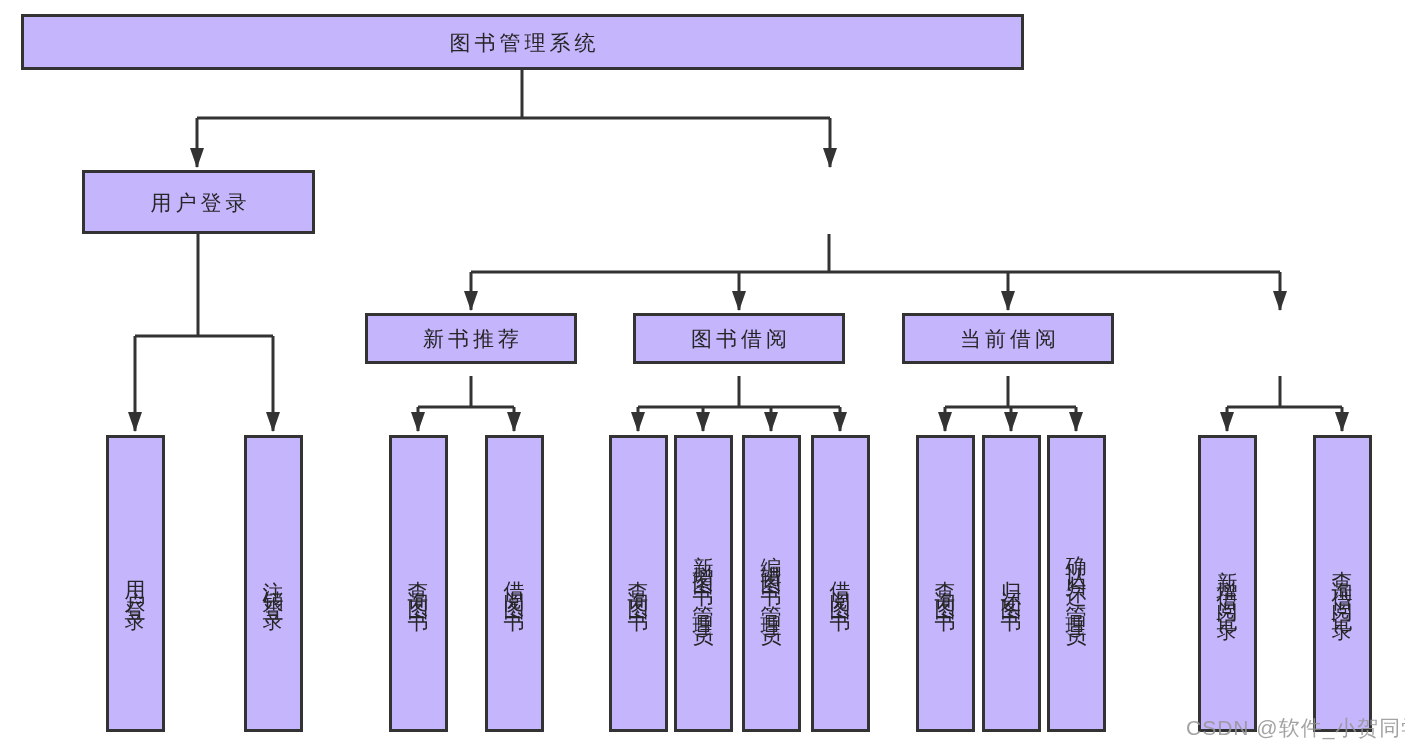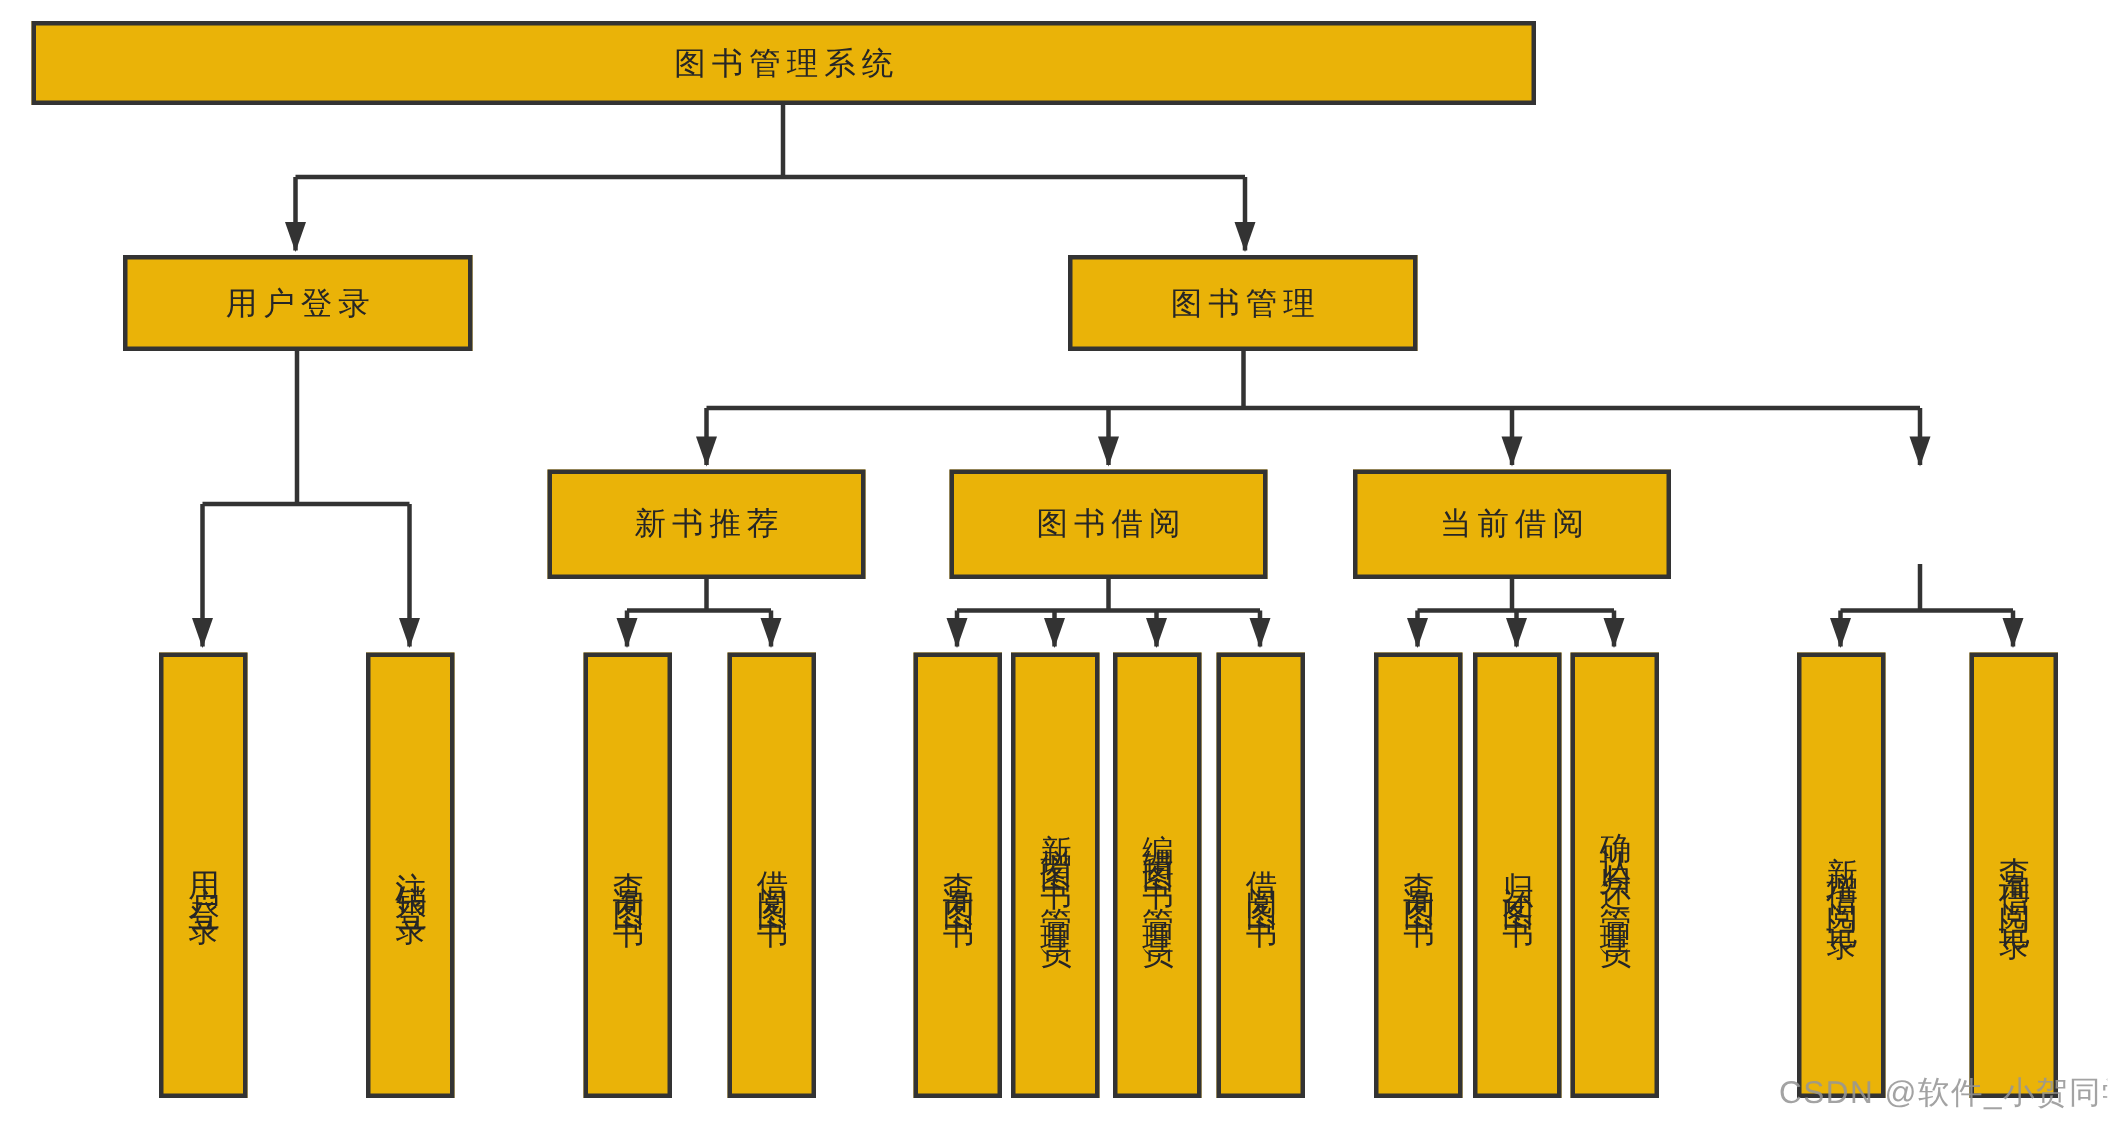--- a/index.html
+++ b/index.html
@@ -18,21 +18,21 @@
   #wires {
     position: absolute;
     left: 0;
     top: 0;
     width: 1405px;
     height: 747px;
   }
   .box {
     position: absolute;
     box-sizing: border-box;
-    background: #eab308;
+    background: #c4b5fd;
     border: 3px solid #333333;
     color: #262626;
     display: flex;
     align-items: center;
     justify-content: center;
     font-size: 21px;
     line-height: 1;
     white-space: nowrap;
   }
   .h {
@@ -40,21 +40,21 @@
     text-indent: 4px;
   }
   .v {
     writing-mode: vertical-rl;
     text-orientation: mixed;
     letter-spacing: 10px;
     white-space: normal;
   }
   .root  { left: 21px;  top: 14px;  width: 1003px; height: 56px; }
   .lvl2  { top: 170px; width: 233px; height: 64px; }
-  .lvl3  { top: 313px; width: 212px; height: 73px; }
+  .lvl3  { top: 313px; width: 212px; height: 51px; }
   .leaf  { top: 435px; width: 59px;  height: 297px; }
   #watermark {
     position: absolute;
     left: 1186px;
     top: 714px;
     font-size: 21px;
     color: rgba(150, 150, 150, 0.88);
     letter-spacing: 1px;
     white-space: nowrap;
   }
@@ -122,21 +122,20 @@
       <line x1="1280" y1="376" x2="1280" y2="407"></line>
       <line x1="1227" y1="407" x2="1342" y2="407"></line>
       <line x1="1227" y1="407" x2="1227" y2="431" marker-end="url(#arrow)"></line>
       <line x1="1342" y1="407" x2="1342" y2="431" marker-end="url(#arrow)"></line>
     </g>
   </svg>
 
   <div class="box h root">图书管理系统</div>
 
   <div class="box h lvl2" style="left:82px">用户登录</div>
-  <div class="box h lvl2" style="left:712px">图书管理</div>
 
   <div class="box h lvl3" style="left:365px">新书推荐</div>
   <div class="box h lvl3" style="left:633px">图书借阅</div>
   <div class="box h lvl3" style="left:902px">当前借阅</div>
 
   <div class="box v leaf" style="left:106px">用户登录</div>
   <div class="box v leaf" style="left:244px">注销登录</div>
 
   <div class="box v leaf" style="left:389px">查询图书</div>
   <div class="box v leaf" style="left:485px">借阅图书</div>

